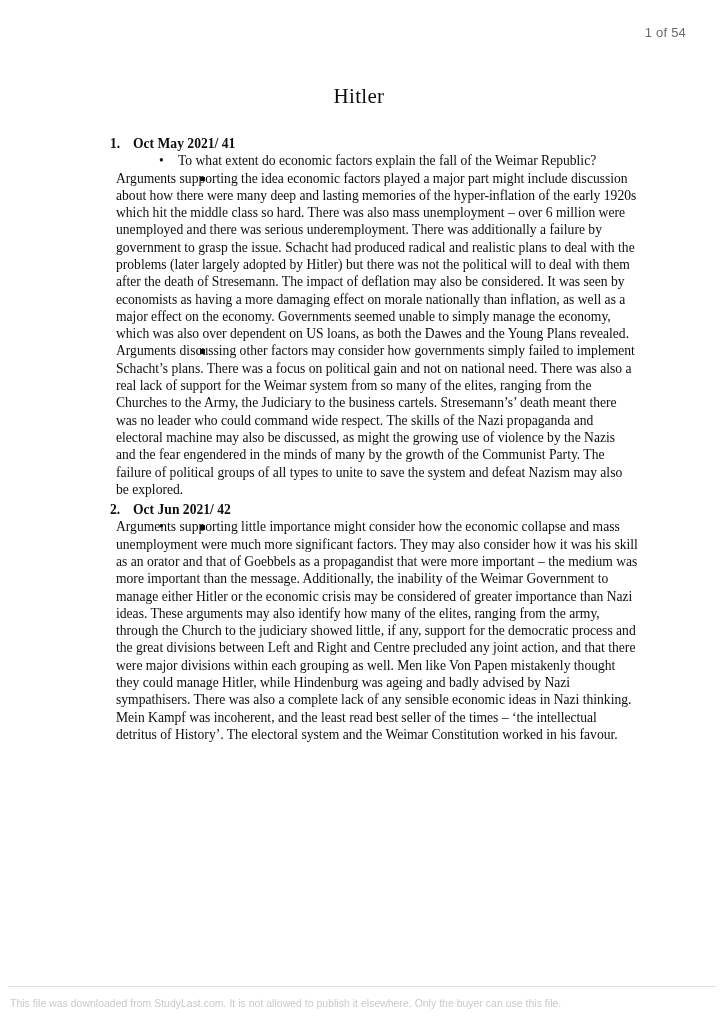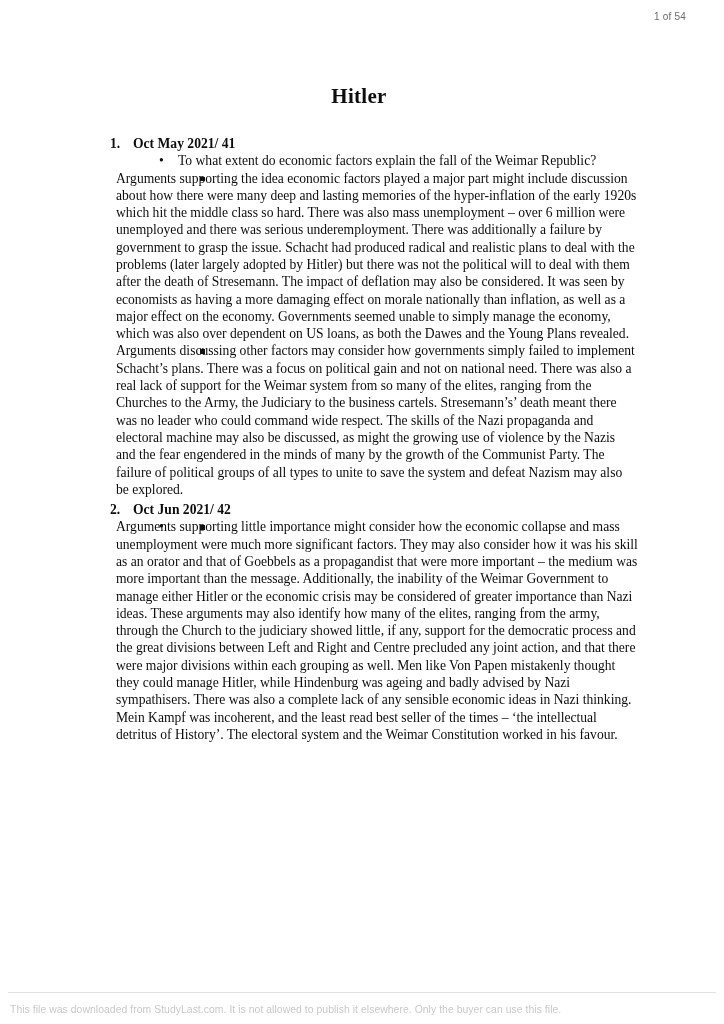--- a/index.html
+++ b/index.html
@@ -21,41 +21,41 @@
   .page-header {
     position: absolute;
     top: 8px;
     left: 0;
     width: 724px;
     height: 20px;
   }
   .page-number {
     position: absolute;
     right: 38px;
-    top: 3px;
+    top: 17px;
     font-family: "Liberation Sans", "DejaVu Sans", sans-serif;
-    font-size: 10px;
+    font-size: 13px;
     color: #6b6b6b;
     letter-spacing: 0.2px;
     white-space: nowrap;
     text-align: center;
   }
 
   
   .doc {
     position: absolute;
     top: 84px;
     left: 0;
     width: 724px;
   }
 
   .doc-title {
     text-align: center;
     font-size: 21px;
-    font-weight: bold;
+    font-weight: normal;
     letter-spacing: 0.3px;
     margin: 0 0 26px 0;
     padding-right: 6px;
   }
 
   
   ol.q-list {
     list-style: none;
     margin: 0;
     padding: 0;
@@ -143,21 +143,21 @@
     height: 4.5px;
     background: #121212;
   }
 
   
   .footer {
     position: absolute;
     left: 0;
     bottom: 0;
     width: 724px;
-    height: 32px;
+    height: 38px;
   }
   .footer-rule {
     position: absolute;
     top: 0;
     left: 8px;
     width: 708px;
     height: 1px;
     background: #e2e2e2;
   }
   .footer-text {

